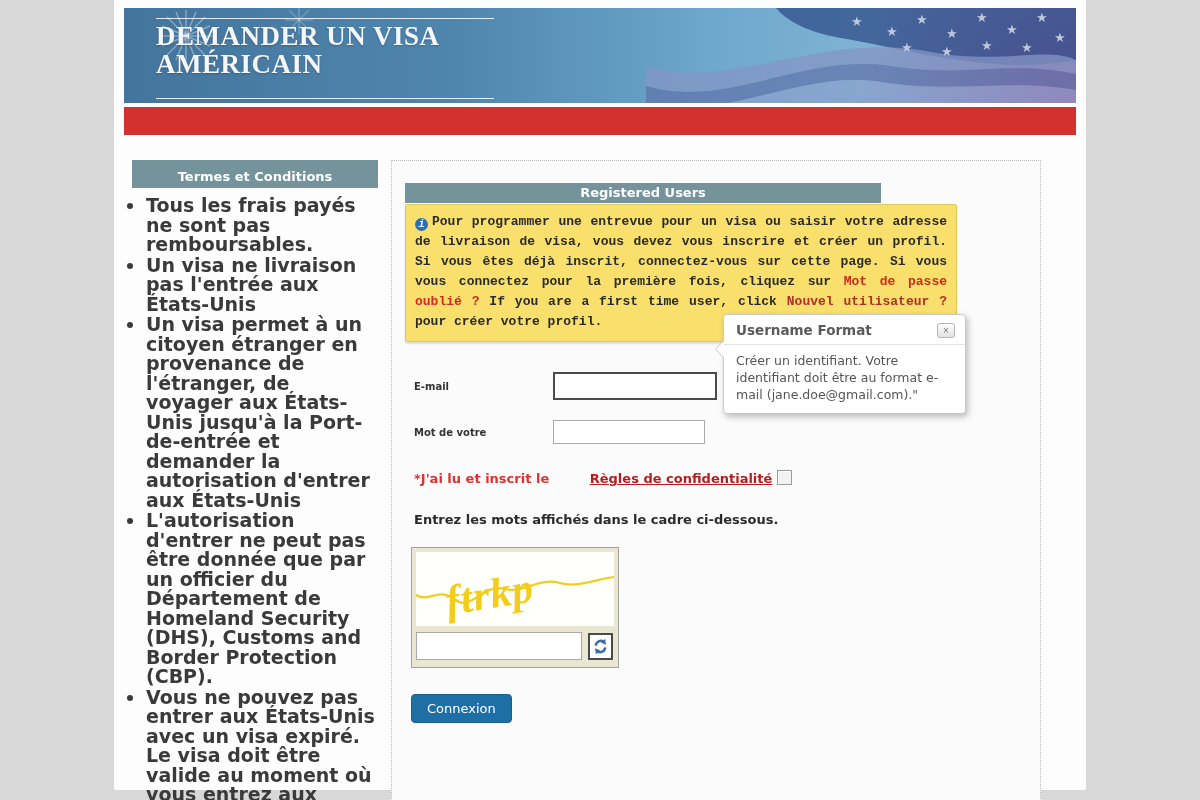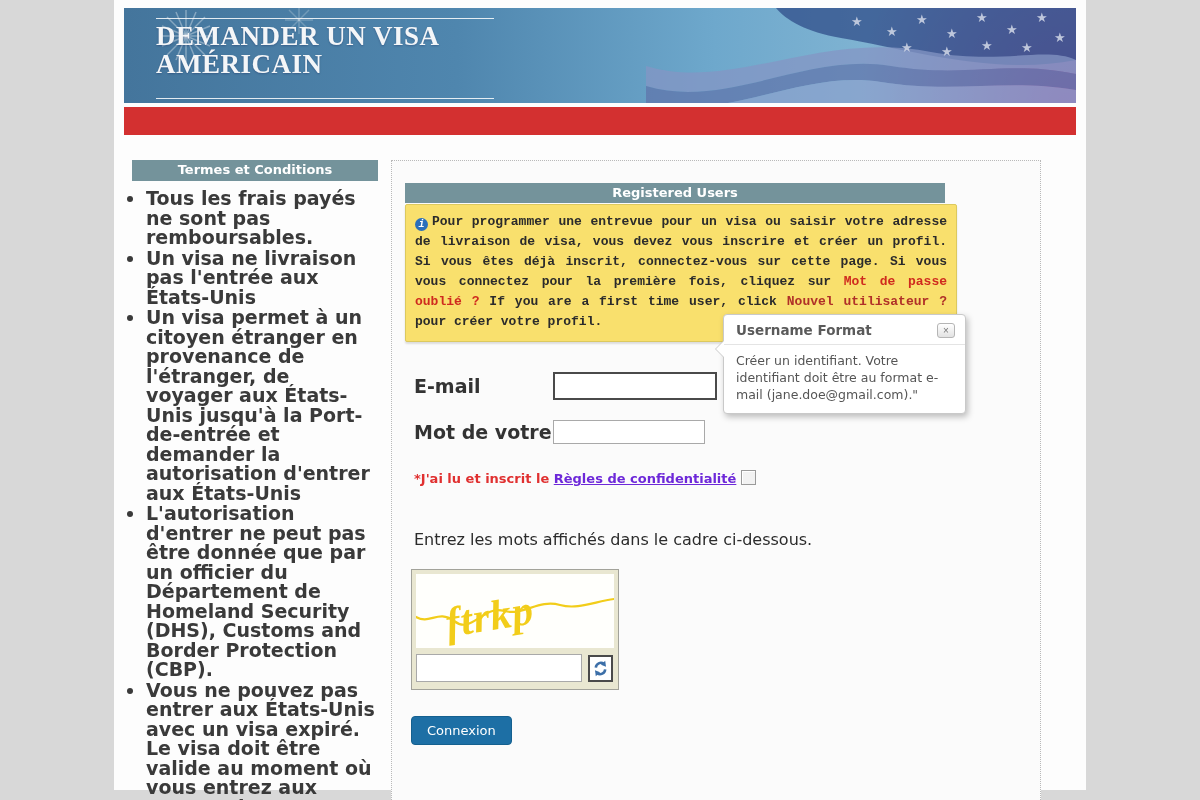--- a/index.html
+++ b/index.html
@@ -25,34 +25,34 @@
     font-size:27px;line-height:28px;font-weight:700;letter-spacing:.5px;
     margin:3px 0 20px 0;color:#f4f6f8;text-shadow:0 1px 2px rgba(0,0,60,.25);
   }
   .redbar{height:28px;background:#d33030;margin-top:4px;}
   
   .content{display:flex;padding:25px 0 0 4px;}
   
   .sidebar{width:250px;flex:none;}
   .sidebar-header{
     margin-left:4px;background:#74939b;color:#fff;
-    font-size:13px;font-weight:700;text-align:center;padding:2px 0 4px;
+    font-size:13px;font-weight:700;text-align:center;padding:9px 0 4px;
   }
   .sidebar ul{margin:8px 0 0 0;padding-left:18px;}
   .sidebar li{
     font-size:19px;font-weight:700;color:#3a3a3a;line-height:19.5px;margin-bottom:1px;
   }
   
   .panel{
     margin-left:13px;width:650px;flex:none;box-sizing:border-box;
     border:1px dotted #b9b9b9;background:#fbfbfb;
     min-height:607px;padding:22px 12px 12px 13px;position:relative;
   }
   .panel-header{
-    width:540px;background:#74939b;color:#fff;box-sizing:border-box;
+    width:476px;background:#74939b;color:#fff;box-sizing:border-box;
     font-size:13px;font-weight:700;text-align:center;padding:2px 0 3px;
   }
   .infobox{
     width:552px;box-sizing:border-box;margin-top:1px;
     background:#f9e06d;border:1px solid #dcc95e;border-radius:2px;
     box-shadow:0 2px 2px rgba(0,0,0,.12);
     padding:7px 9px 9px 9px;font-size:13px;font-weight:700;color:#2b2b2b;
     line-height:20px;text-align:justify;font-family:Liberation Mono, monospace;
   }
   .info-icon{
@@ -60,31 +60,31 @@
     background:#2a6fbb;color:#fff;font-size:10px;line-height:13px;text-align:center;
     font-weight:700;font-style:italic;vertical-align:-2px;margin-right:4px;
   }
   .infobox a{text-decoration:none;}
   .link-red1{color:#cf2a1e;}
   .link-red2{color:#b03028;}
   
   .form-row{margin:0 0 0 9px;display:flex;align-items:center;}
   .row-email{margin-top:30px;}
   .row-pass{margin-top:20px;}
-  .form-row label{width:139px;flex:none;font-size:19px;font-weight:700;color:#333;}
+  .form-row label{width:139px;flex:none;font-size:10px;font-weight:700;color:#333;}
   .inp-email{width:156px;height:22px;border:2px solid #4a4a4a;background:#fff;}
   .inp-pass{width:146px;height:20px;border:1px solid #a9a9a9;background:#fff;}
   .privacy-row{margin:26px 0 0 9px;font-size:13px;font-weight:700;}
   .privacy-star{color:#e03030;}
-  .privacy-link{color:#6d28d9;text-decoration:underline;}
+  .privacy-link{color:#b91c1c;text-decoration:underline;margin-left:36px;}
   .checkbox{
     display:inline-block;width:13px;height:13px;vertical-align:-2px;margin-left:5px;
     border:1px solid #9a9a9a;background:#f2f2f2;box-shadow:inset 1px 1px 0 #fff;
   }
-  .captcha-instr{margin:44px 0 0 9px;font-size:16px;font-weight:400;color:#2b2b2b;}
+  .captcha-instr{margin:26px 0 0 9px;font-size:13px;font-weight:700;color:#2b2b2b;}
   
   .captcha{
     margin:20px 0 0 6px;width:208px;box-sizing:border-box;
     background:#e9e7d1;border:1px solid #a2a29a;padding:4px;
   }
   .captcha-img{background:#fffffc;height:74px;position:relative;overflow:hidden;}
   .captcha-img svg{width:100%;height:100%;}
   .captcha-bottom{display:flex;align-items:center;margin-top:6px;padding-bottom:3px;}
   .inp-captcha{width:160px;height:24px;border:1px solid #a9a9a9;flex:none;background:#fff;}
   .refresh-btn{

